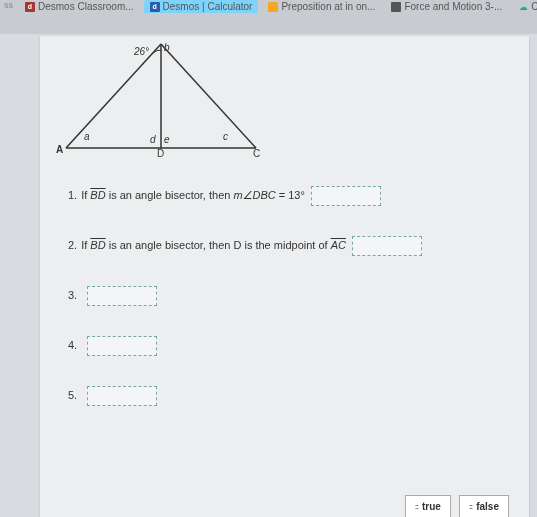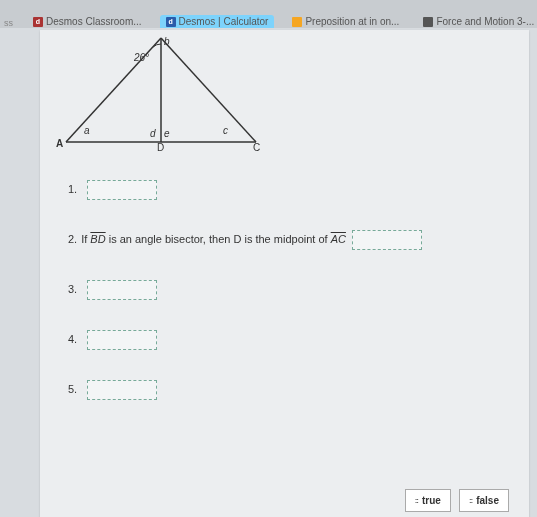--- a/index.html
+++ b/index.html
@@ -7,27 +7,27 @@
       width: 537px;
       height: 517px;
       background: #d8dce0;
       font-family: Arial, sans-serif;
       font-size: 12px;
       overflow: hidden;
       position: relative;
     }
     .tabs {
       display: flex;
-      align-items: flex-end;
-      height: 28px;
+      align-items: flex-start;
+      height: 34px;
       background: #c8ccd0;
       padding-left: 4px;
       font-size: 10px;
       color: #555;
-      gap: 12px;
+      gap: 4px;
       white-space: nowrap;
       overflow: hidden;
     }
     .tab {
       display: flex;
       align-items: center;
       gap: 3px;
       padding: 1px 6px;
       cursor: pointer;
     }
@@ -130,34 +130,35 @@
 <div class="content">
 
   <div class="triangle-box">
     <svg viewBox="0 0 210 118">
       <line x1="10" y1="108" x2="200" y2="108" stroke="#333" stroke-width="1.5"></line>
       <line x1="10" y1="108" x2="105" y2="4" stroke="#333" stroke-width="1.5"></line>
       <line x1="200" y1="108" x2="105" y2="4" stroke="#333" stroke-width="1.5"></line>
       <line x1="105" y1="4" x2="105" y2="108" stroke="#333" stroke-width="1.5"></line>
       <path d="M 97 13 A 12 12 0 0 1 105 10" stroke="#333" stroke-width="1" fill="none"></path>
     </svg>
-    <span class="tri-label" style="left:78px; top:18px;font-style:italic;">26°</span>
+    <span class="tri-label" style="left:78px; top:6px;font-style:italic;">26°</span>
     <span class="tri-label" style="left:108px; top:2px;">b</span>
     <span class="tri-label" style="left:28px; top:91px;">a</span>
     <span class="tri-label" style="left:94px; top:94px;">d</span>
     <span class="tri-label" style="left:108px; top:94px;">e</span>
     <span class="tri-label" style="left:167px; top:91px;">c</span>
     <span class="tri-label" style="left:0px; top:104px; font-style:normal; font-weight:bold;">A</span>
     <span class="tri-label" style="left:101px; top:108px; font-style:normal;">D</span>
     <span class="tri-label" style="left:197px; top:108px; font-style:normal;">C</span>
   </div>
 
   <div class="questions">
     <div class="q">
       <span class="num">1.</span>
+      <span><span>If </span><span class="seg">BD</span><span> is an angle bisector, then </span><span class="mangle">m∠DBC</span><span> = 13°</span></span>
       <div class="dropbox"></div>
     </div>
     <div class="q">
       <span class="num">2.</span>
       <span><span>If </span><span class="seg">BD</span><span> is an angle bisector, then D is the midpoint of </span><span class="seg">AC</span></span>
       <div class="dropbox"></div>
     </div>
     <div class="q">
       <span class="num">3.</span>
       <div class="dropbox"></div>

